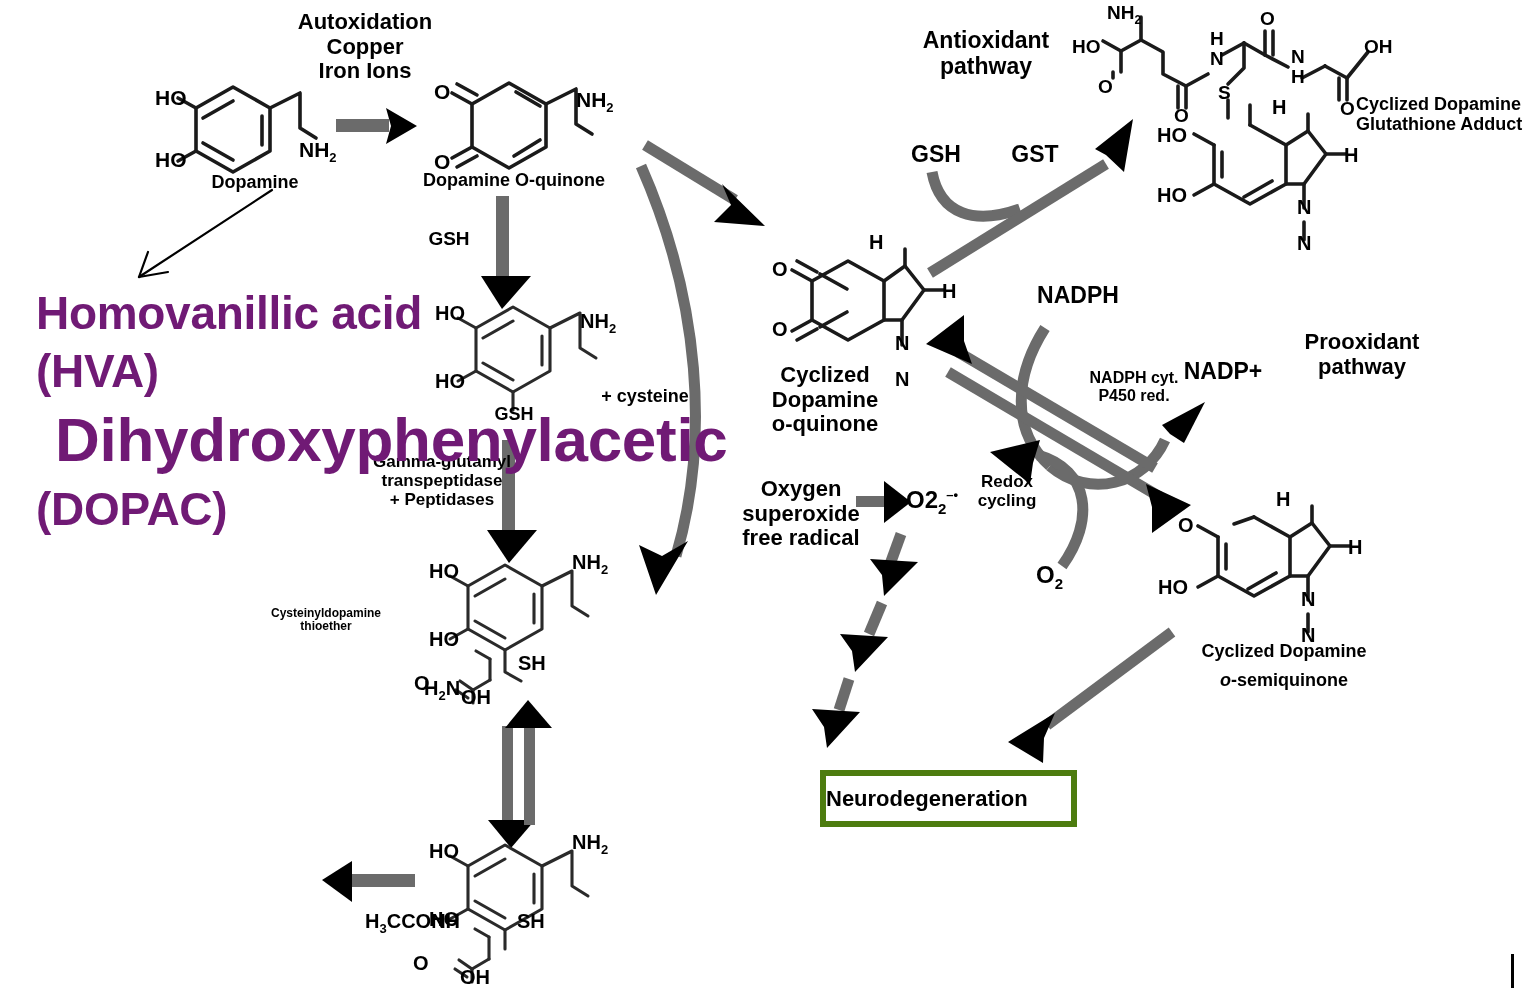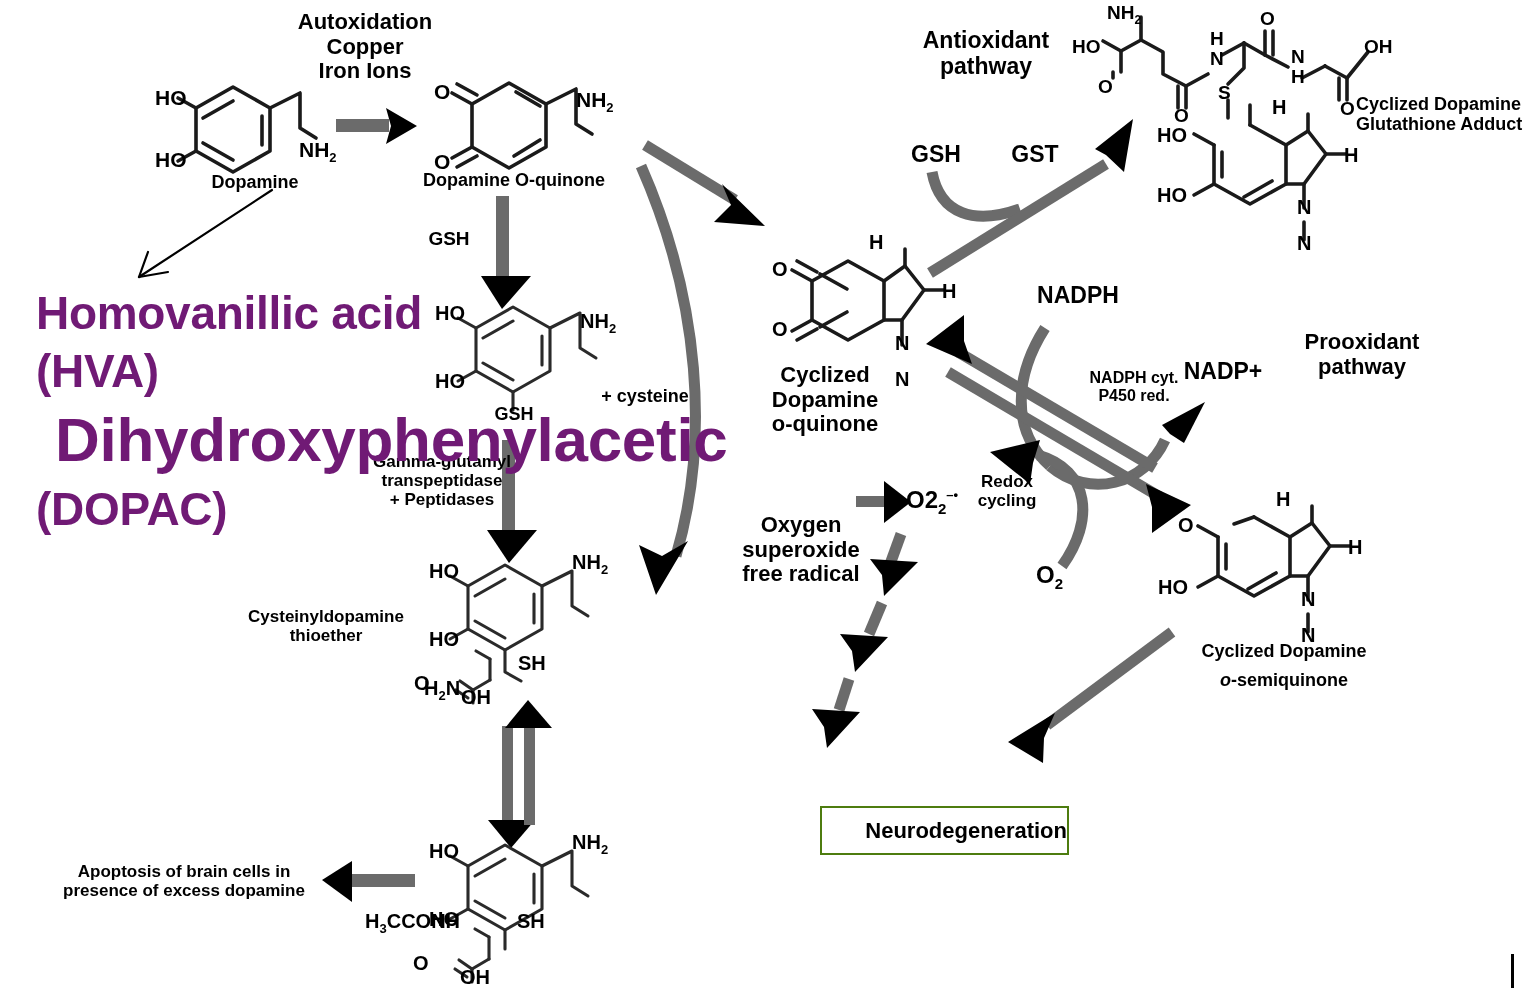--- a/index.html
+++ b/index.html
@@ -9,21 +9,21 @@
   .lbl{position:absolute;font-weight:bold;color:#000;line-height:1.12;white-space:pre;}
   .lbl.c{text-align:center;}
   .lbl.l{text-align:left;}
   .big{font-weight:bold;color:#701a75;line-height:1.27;letter-spacing:-0.3px;}
   svg{position:absolute;left:0;top:0;width:1540px;height:1006px;overflow:visible;}
   .mol{fill:none;stroke:#2a2a2a;stroke-width:3.1;stroke-linecap:round;stroke-linejoin:round;}
   .molb{fill:none;stroke:#1a1a1a;stroke-width:3.6;stroke-linecap:round;stroke-linejoin:round;}
   .thin{fill:none;stroke:#000;stroke-width:2.2;stroke-linecap:round;}
   .ga{fill:none;stroke:#6b6b6b;stroke-width:11;stroke-linecap:butt;}
   .gah{fill:#000;stroke:none;}
-  .nbox{position:absolute;border:2px solid #4d7c0f;background:#fff;display:flex;align-items:center;justify-content:flex-end;margin-top:36px;}
+  .nbox{position:absolute;border:6px solid #4d7c0f;background:#fff;display:flex;align-items:center;justify-content:flex-start;}
   .tick{position:absolute;background:#000;}
 </style>
 </head>
 <body>
 
 <div id="stage">
 
   <svg viewBox="0 0 1540 1006">
 
     <g>
@@ -312,43 +312,41 @@
   <div class="lbl c" style="left:245px;top:10px;width:240px;font-size:22px;">Autoxidation
 Copper
 Iron Ions</div>
   <div class="lbl c" style="left:175px;top:172px;width:160px;font-size:18px;">Dopamine</div>
   <div class="lbl c" style="left:404px;top:170px;width:220px;font-size:18px;">Dopamine O-quinone</div>
   <div class="lbl c" style="left:414px;top:228px;width:70px;font-size:19px;">GSH</div>
   <div class="lbl c" style="left:590px;top:386px;width:110px;font-size:18px;">+ cysteine</div>
   <div class="lbl c" style="left:340px;top:452px;width:204px;font-size:17px;">Gamma-glutamyl
 transpeptidase
 + Peptidases</div>
-  <div class="lbl c" style="left:232px;top:607px;width:188px;font-size:17px;">Cysteinyldopamine
+  <div class="lbl c" style="left:232px;top:607px;width:188px;font-size:12px;">Cysteinyldopamine
 thioether</div>
-  <div class="lbl c" style="left:50px;top:862px;width:268px;font-size:17px;">Apoptosis of brain cells in
-presence of excess dopamine</div>
 
   <div class="lbl c" style="left:886px;top:28px;width:200px;font-size:23px;">Antioxidant
 pathway</div>
   <div class="lbl c" style="left:898px;top:142px;width:76px;font-size:23px;">GSH</div>
   <div class="lbl c" style="left:1000px;top:142px;width:70px;font-size:23px;">GST</div>
   <div class="lbl l" style="left:1356px;top:94px;width:200px;font-size:18px;">Cyclized Dopamine
 Glutathione Adduct</div>
 
   <div class="lbl c" style="left:740px;top:363px;width:170px;font-size:22px;">Cyclized
 Dopamine
 o-quinone</div>
   <div class="lbl c" style="left:1018px;top:283px;width:120px;font-size:23px;">NADPH</div>
   <div class="lbl c" style="left:1069px;top:369px;width:130px;font-size:16px;">NADPH cyt.
 P450 red.</div>
   <div class="lbl c" style="left:1168px;top:359px;width:110px;font-size:23px;">NADP+</div>
   <div class="lbl c" style="left:1272px;top:330px;width:180px;font-size:22px;">Prooxidant
 pathway</div>
 
-  <div class="lbl c" style="left:736px;top:477px;width:130px;font-size:22px;margin-top:36px;">Oxygen
+  <div class="lbl c" style="left:736px;top:477px;width:130px;font-size:22px;">Oxygen
 superoxide
 free radical</div>
   <div class="lbl l" style="left:906px;top:487px;font-size:24px;"><span>O2</span><sub style="font-size:15px;">2</sub><sup style="font-size:13px;">–•</sup></div>
   <div class="lbl c" style="left:962px;top:472px;width:90px;font-size:17px;">Redox
 cycling</div>
   <div class="lbl l" style="left:1036px;top:562px;font-size:24px;"><span>O</span><sub style="font-size:15px;">2</sub></div>
 
   <div class="lbl c" style="left:1184px;top:641px;width:200px;font-size:18px;">Cyclized Dopamine</div>
   <div class="lbl c" style="left:1184px;top:670px;width:200px;font-size:18px;"><i>o</i>-semiquinone</div>
 

